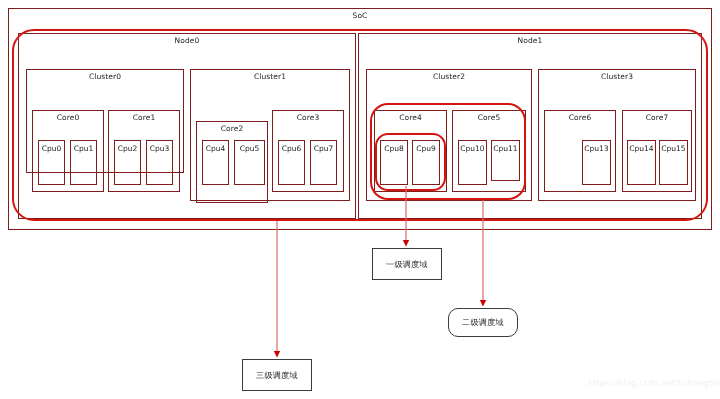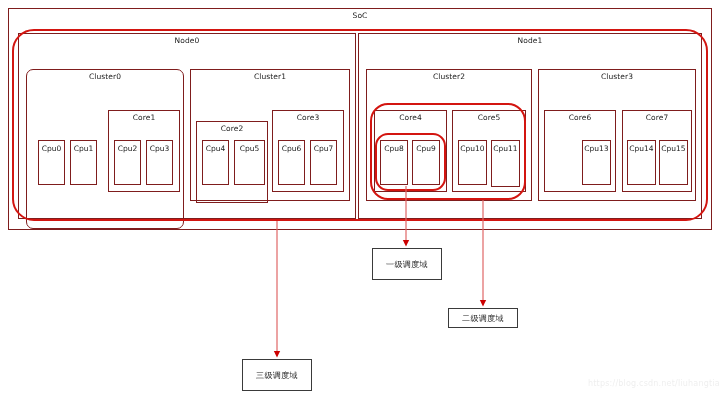--- a/index.html
+++ b/index.html
@@ -102,24 +102,27 @@
 <div id="canvas">
 
   <div class="bbox soc" style="left:8px; top:8px; width:704px; height:222px;">
     <div class="box-title">SoC</div>
   </div>
 
   <div class="bbox node" style="left:18px; top:33px; width:338px; height:186px;">
     <div class="box-title">Node0</div>
   </div>
 
-  <div class="bbox cluster" style="left:26px; top:69px; width:158px; height:160px;border-radius:7px;">
+  <div class="bbox cluster" style="left:26px; top:69px; width:158px; height:104px;">
     <div class="box-title">Cluster0</div>
   </div>
 
+  <div class="bbox core" style="left:32px; top:110px; width:72px; height:82px;">
+    <div class="box-title">Core0</div>
+  </div>
   <div class="bbox cpu" style="left:38px; top:140px; width:27px; height:45px;">
     <div class="cpu-label">Cpu0</div>
   </div>
   <div class="bbox cpu" style="left:70px; top:140px; width:27px; height:45px;">
     <div class="cpu-label">Cpu1</div>
   </div>
 
   <div class="bbox core" style="left:108px; top:110px; width:72px; height:82px;">
     <div class="box-title">Core1</div>
   </div>
@@ -171,21 +174,21 @@
   <div class="bbox cpu" style="left:412px; top:140px; width:28px; height:45px;">
     <div class="cpu-label">Cpu9</div>
   </div>
 
   <div class="bbox core" style="left:452px; top:110px; width:74px; height:82px;">
     <div class="box-title">Core5</div>
   </div>
   <div class="bbox cpu" style="left:458px; top:140px; width:29px; height:45px;">
     <div class="cpu-label">Cpu10</div>
   </div>
-  <div class="bbox cpu" style="left:491px; top:140px; width:29px; height:47px;">
+  <div class="bbox cpu" style="left:491px; top:140px; width:29px; height:41px;">
     <div class="cpu-label">Cpu11</div>
   </div>
 
   <div class="bbox cluster" style="left:538px; top:69px; width:158px; height:132px;">
     <div class="box-title">Cluster3</div>
   </div>
 
   <div class="bbox core" style="left:544px; top:110px; width:72px; height:82px;">
     <div class="box-title">Core6</div>
   </div>
@@ -219,21 +222,21 @@
     <line x1="406" y1="186" x2="406" y2="243" stroke="#E06666" stroke-width="1.2" marker-end="url(#ah)"></line>
 
     <line x1="483" y1="200" x2="483" y2="303" stroke="#E06666" stroke-width="1.2" marker-end="url(#ah)"></line>
 
     <line x1="277" y1="221" x2="277" y2="354" stroke="#E06666" stroke-width="1.2" marker-end="url(#ah)"></line>
   </svg>
 
   <div class="callout" style="left:372px; top:248px; width:70px; height:32px;">
     <span>一级调度域</span>
   </div>
-  <div class="callout" style="left:448px; top:308px; width:70px; height:20px;">
+  <div class="callout" style="left:448px; top:308px; width:70px; height:29px;border-radius:10px;">
     <span>二级调度域</span>
   </div>
   <div class="callout" style="left:242px; top:359px; width:70px; height:32px;">
     <span>三级调度域</span>
   </div>
 
   <div class="watermark" style="left:588px; top:379px;">https://blog.csdn.net/liuhangtiant</div>
 
 </div>
 

